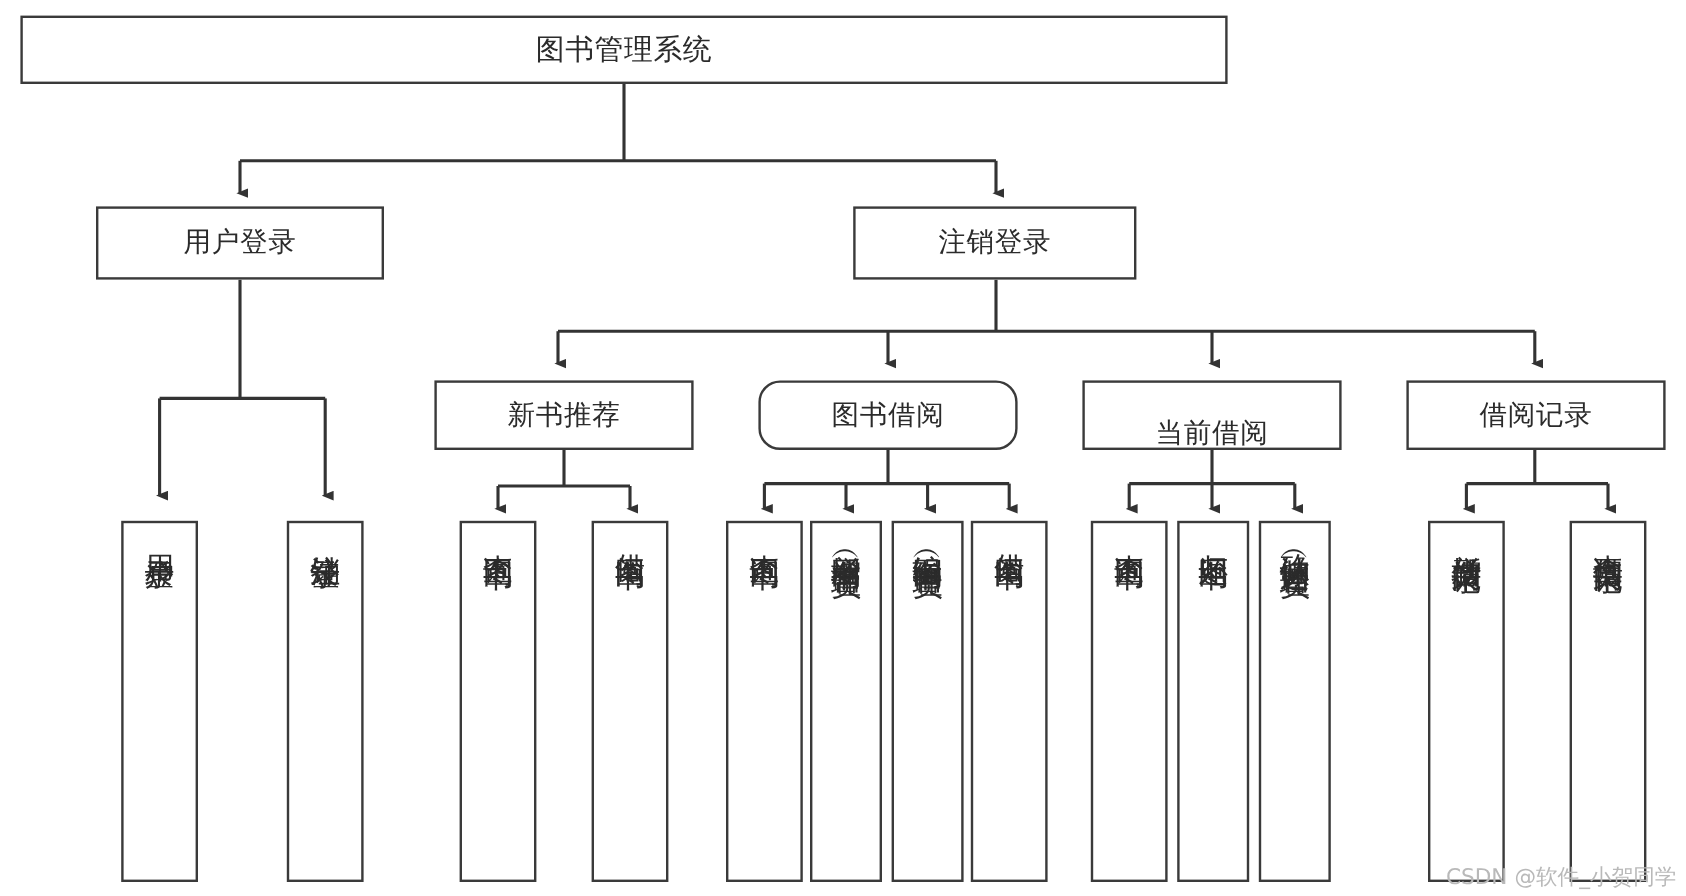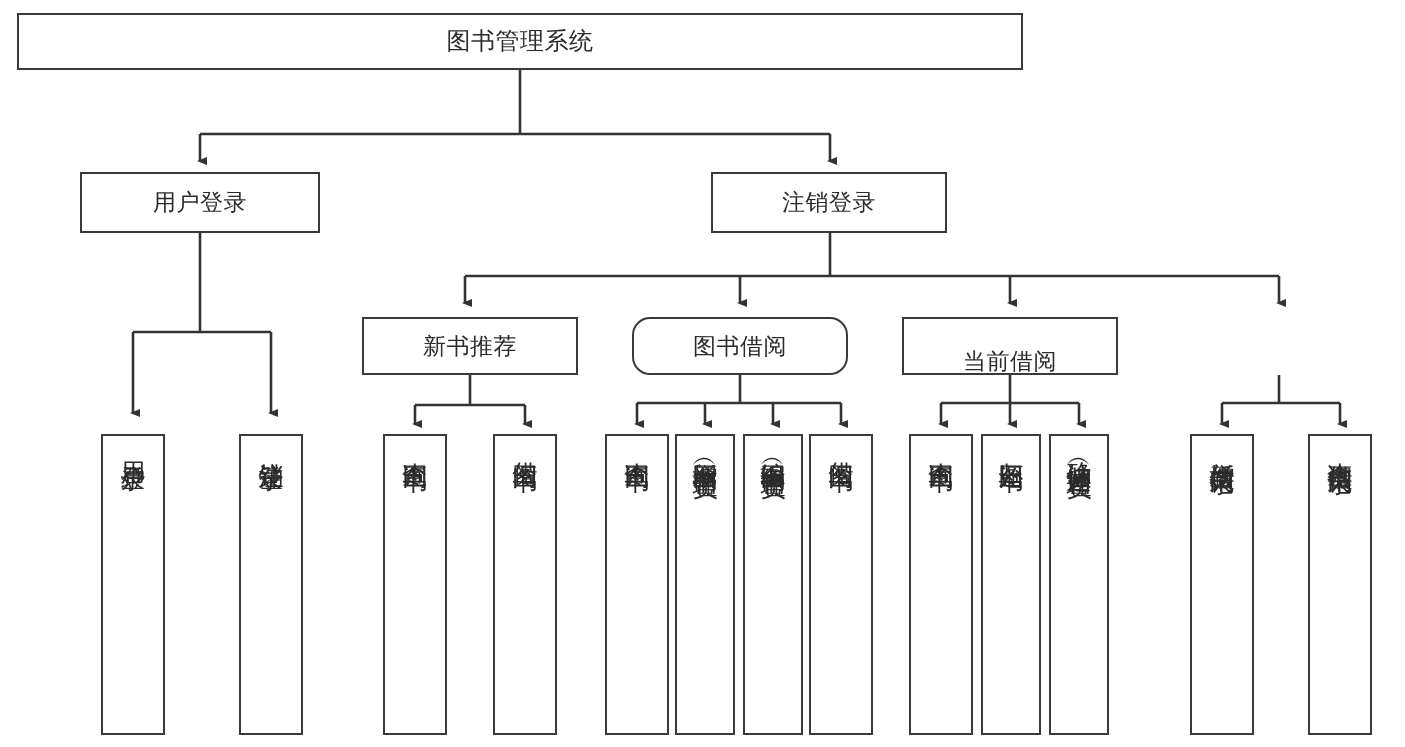--- a/index.html
+++ b/index.html
@@ -142,20 +142,23 @@
   </div>
 
   <div class="node horiz" style="left:632px; top:317px; width:216px; height:58px;border-radius:18px;">
     <span class="lbl">图书借阅</span>
   </div>
 
   <div class="node horiz" style="left:902px; top:317px; width:216px; height:58px;align-items:flex-end;">
     <span class="lbl">当前借阅</span>
   </div>
 
+  <div class="node horiz" style="left:1172px; top:317px; width:216px; height:58px;">
+    <span class="lbl">借阅记录</span>
+  </div>
 
   <div class="node vert" style="left:101px; top:434px; width:64px; height:301px;">
     <span class="lbl">用户登录</span>
   </div>
 
   <div class="node vert" style="left:239px; top:434px; width:64px; height:301px;">
     <span class="lbl">注销登录</span>
   </div>
 
   <div class="node vert" style="left:383px; top:434px; width:64px; height:301px;">
@@ -195,14 +198,15 @@
   </div>
 
   <div class="node vert" style="left:1190px; top:434px; width:64px; height:301px;">
     <span class="lbl">新增借阅记录</span>
   </div>
 
   <div class="node vert" style="left:1308px; top:434px; width:64px; height:301px;">
     <span class="lbl">查询借阅记录</span>
   </div>
 
+  <div id="watermark">CSDN @软件_小贺同学</div>
 
 </div>
 
 </body></html>

